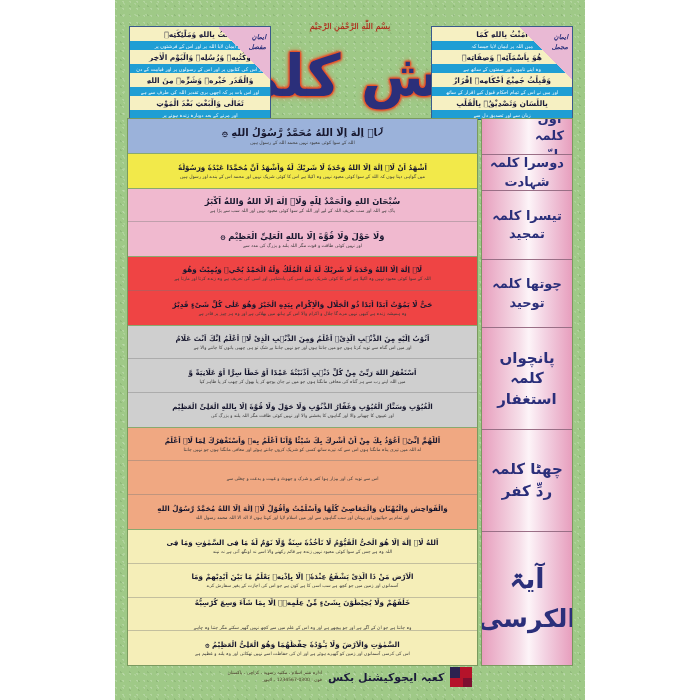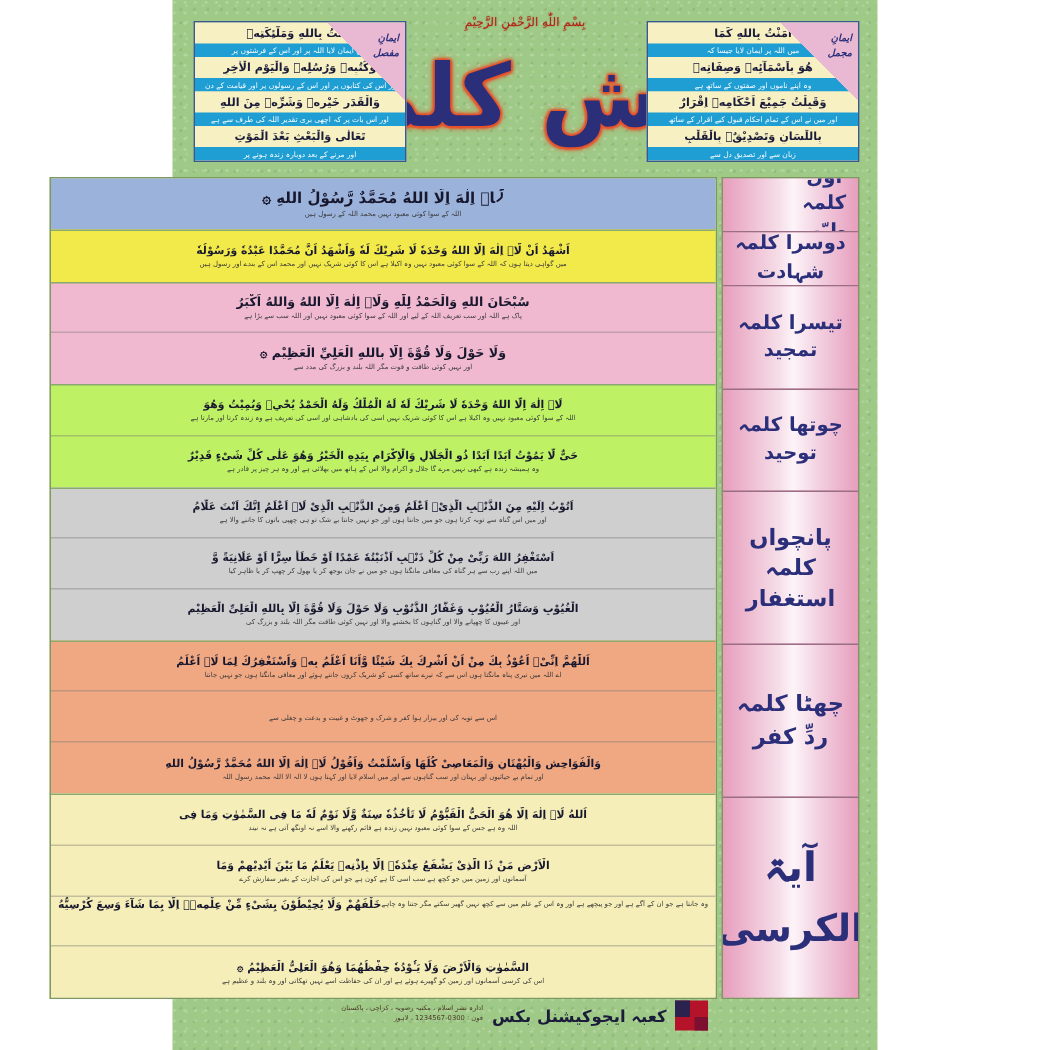--- a/index.html
+++ b/index.html
@@ -16,21 +16,21 @@
     background:#9fc987;
     background-image:
       radial-gradient(circle at 18% 22%, rgba(255,255,255,.20) 0 1px, transparent 1px),
       radial-gradient(circle at 62% 68%, rgba(70,110,60,.16) 0 1px, transparent 1px),
       radial-gradient(circle at 85% 35%, rgba(255,255,255,.14) 0 1px, transparent 1px);
     background-size:7px 7px,9px 9px,11px 11px;
     box-sizing:border-box;
   }
 
   
-  .header{position:absolute;left:0;top:0;width:470px;height:118px;}
+  .header{position:absolute;left:0;top:12px;width:470px;height:118px;}
   .bismillah{
     position:absolute;left:0;right:0;top:10px;text-align:center;
     font-size:8px;color:#b02718;letter-spacing:.4px;
     direction:rtl;font-family:"DejaVu Sans",sans-serif;
     text-shadow:0 0 1px rgba(176,39,24,.6);
   }
   .main-title{
     position:absolute;left:150px;top:16px;width:180px;height:95px;
     display:flex;align-items:center;justify-content:center;
     direction:rtl;
@@ -276,21 +276,21 @@
           <div class="band" style="flex: 2 0 0px; background: rgb(240, 185, 207);">
             <div class="line" style="height: 50%; display: flex; flex-direction: column; justify-content: center;">
               <div class="ar-line" style="font-size: 8.4px;">سُبْحَانَ اللهِ وَالْحَمْدُ لِلّٰهِ وَلَاۤ اِلٰهَ اِلَّا اللهُ وَاللهُ اَكْبَرُ</div>
               <div class="ur-line" style="font-size: 4.6px; margin-top: 2px;">پاک ہے اللہ اور سب تعریف اللہ کے لیے اور اللہ کے سوا کوئی معبود نہیں اور اللہ سب سے بڑا ہے</div>
             </div>
             <div class="line" style="height: 50%; display: flex; flex-direction: column; justify-content: center;">
               <div class="ar-line" style="font-size: 8.4px;">وَلَا حَوْلَ وَلَا قُوَّةَ اِلَّا بِاللهِ الْعَلِيِّ الْعَظِيْمِ ۞</div>
               <div class="ur-line" style="font-size: 4.6px; margin-top: 2px;">اور نہیں کوئی طاقت و قوت مگر اللہ بلند و بزرگ کی مدد سے</div>
             </div>
           </div>
-          <div class="band" style="flex: 2 0 0px; background: #bef264;">
+          <div class="band" style="flex: 2 0 0px; background: #ef4444;">
             <div class="line" style="height: 50%; display: flex; flex-direction: column; justify-content: center;">
               <div class="ar-line" style="font-size: 7.2px;">لَاۤ اِلٰهَ اِلَّا اللهُ وَحْدَهٗ لَا شَرِيْكَ لَهٗ لَهُ الْمُلْكُ وَلَهُ الْحَمْدُ يُحْيٖ وَيُمِيْتُ وَهُوَ</div>
               <div class="ur-line" style="font-size: 4.6px; margin-top: 2px;">اللہ کے سوا کوئی معبود نہیں وہ اکیلا ہے اس کا کوئی شریک نہیں اسی کی بادشاہی اور اسی کی تعریف ہے وہ زندہ کرتا اور مارتا ہے</div>
             </div>
             <div class="line" style="height: 50%; display: flex; flex-direction: column; justify-content: center;">
               <div class="ar-line" style="font-size: 7.2px;">حَىٌّ لَّا يَمُوْتُ اَبَدًا اَبَدًا ذُو الْجَلَالِ وَالْاِكْرَامِ بِيَدِهِ الْخَيْرُ وَهُوَ عَلٰى كُلِّ شَىْءٍ قَدِيْرٌ</div>
               <div class="ur-line" style="font-size: 4.6px; margin-top: 2px;">وہ ہمیشہ زندہ ہے کبھی نہیں مرے گا جلال و اکرام والا اس کے ہاتھ میں بھلائی ہے اور وہ ہر چیز پر قادر ہے</div>
             </div>
           </div>
           <div class="band" style="flex: 3 0 0px; background: rgb(207, 207, 207);">
@@ -322,21 +322,21 @@
           </div>
           <div class="band" style="flex: 4 0 0px; background: rgb(245, 238, 184);">
             <div class="line" style="height: 25%; display: flex; flex-direction: column; justify-content: center;">
               <div class="ar-line" style="font-size: 7.2px;">اَللهُ لَاۤ اِلٰهَ اِلَّا هُوَ الْحَىُّ الْقَيُّوْمُ لَا تَأْخُذُهٗ سِنَةٌ وَّلَا نَوْمٌ لَهٗ مَا فِى السَّمٰوٰتِ وَمَا فِى</div>
               <div class="ur-line" style="font-size: 4.6px; margin-top: 2px;">اللہ وہ ہے جس کے سوا کوئی معبود نہیں زندہ ہے قائم رکھنے والا اسے نہ اونگھ آتی ہے نہ نیند</div>
             </div>
             <div class="line" style="height: 25%; display: flex; flex-direction: column; justify-content: center;">
               <div class="ar-line" style="font-size: 7.2px;">الْاَرْضِ مَنْ ذَا الَّذِىْ يَشْفَعُ عِنْدَهٗۤ اِلَّا بِاِذْنِهٖ يَعْلَمُ مَا بَيْنَ اَيْدِيْهِمْ وَمَا</div>
               <div class="ur-line" style="font-size: 4.6px; margin-top: 2px;">آسمانوں اور زمین میں جو کچھ ہے سب اسی کا ہے کون ہے جو اس کی اجازت کے بغیر سفارش کرے</div>
             </div>
-            <div class="line" style="height: 25%; display: flex; flex-direction: row; justify-content: center;">
+            <div class="line" style="height: 25%; display: flex; flex-direction: column; justify-content: space-between;">
               <div class="ar-line" style="font-size: 7.2px;">خَلْفَهُمْ وَلَا يُحِيْطُوْنَ بِشَىْءٍ مِّنْ عِلْمِهٖۤ اِلَّا بِمَا شَآءَ وَسِعَ كُرْسِيُّهُ</div>
               <div class="ur-line" style="font-size: 4.6px; margin-top: 2px;">وہ جانتا ہے جو ان کے آگے ہے اور جو پیچھے ہے اور وہ اس کے علم میں سے کچھ نہیں گھیر سکتے مگر جتنا وہ چاہے</div>
             </div>
             <div class="line" style="height: 25%; display: flex; flex-direction: column; justify-content: center;">
               <div class="ar-line" style="font-size: 7.2px;">السَّمٰوٰتِ وَالْاَرْضَ وَلَا يَـُٔوْدُهٗ حِفْظُهُمَا وَهُوَ الْعَلِىُّ الْعَظِيْمُ ۞</div>
               <div class="ur-line" style="font-size: 4.6px; margin-top: 2px;">اس کی کرسی آسمانوں اور زمین کو گھیرے ہوئے ہے اور ان کی حفاظت اسے نہیں تھکاتی اور وہ بلند و عظیم ہے</div>
             </div>
           </div>
         </div>
     </div>

